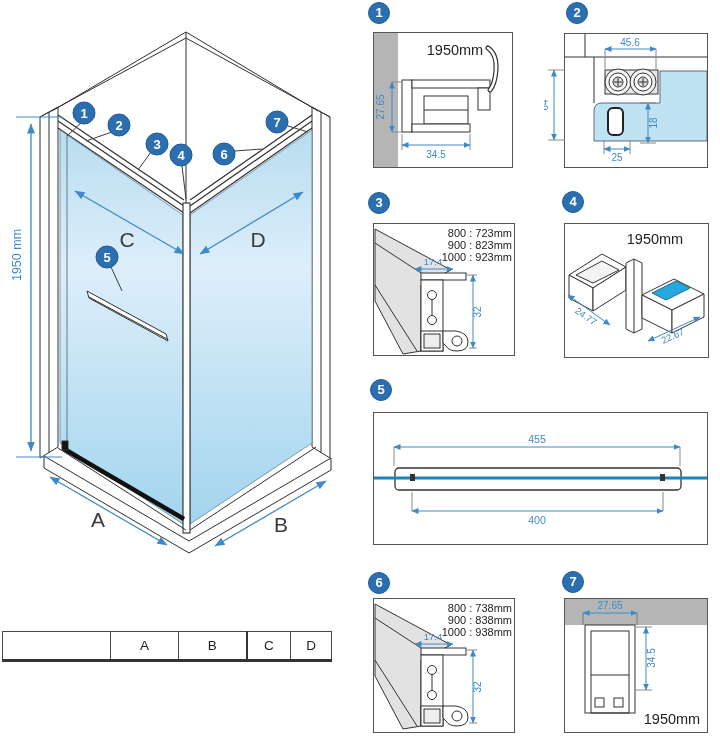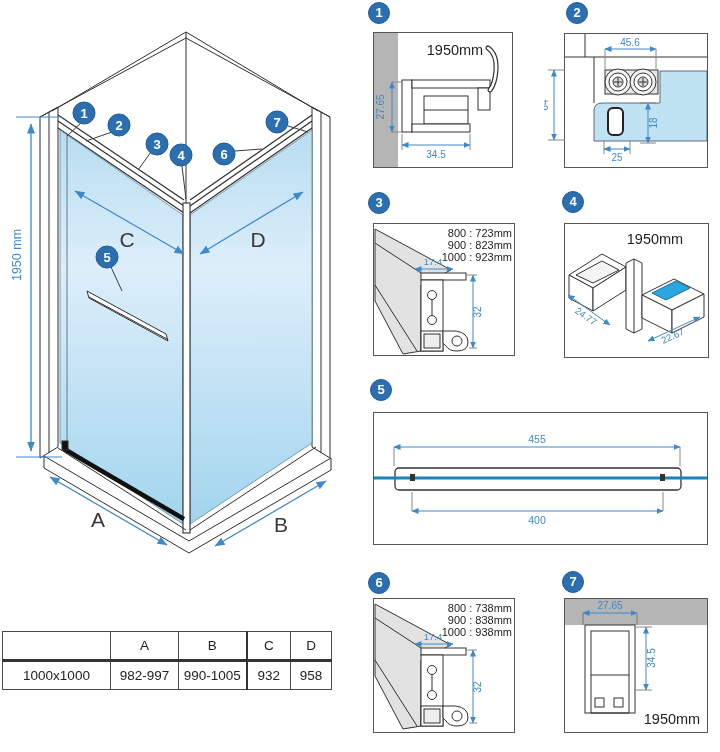--- a/index.html
+++ b/index.html
@@ -376,23 +376,16 @@
         <col style="width:41px">
       </colgroup>
     <tbody>
         <tr class="hdr">
       <th></th>
       <th>A</th>
       <th>B</th>
       <th>C</th>
       <th>D</th>
     </tr>
-    <tr>
-      <td>1000x1000</td>
-      <td>982-997</td>
-      <td>990-1005</td>
-      <td>932</td>
-      <td>958</td>
-    </tr>
   </tbody>
     </table>
 
 </div>
 
 </body></html>

